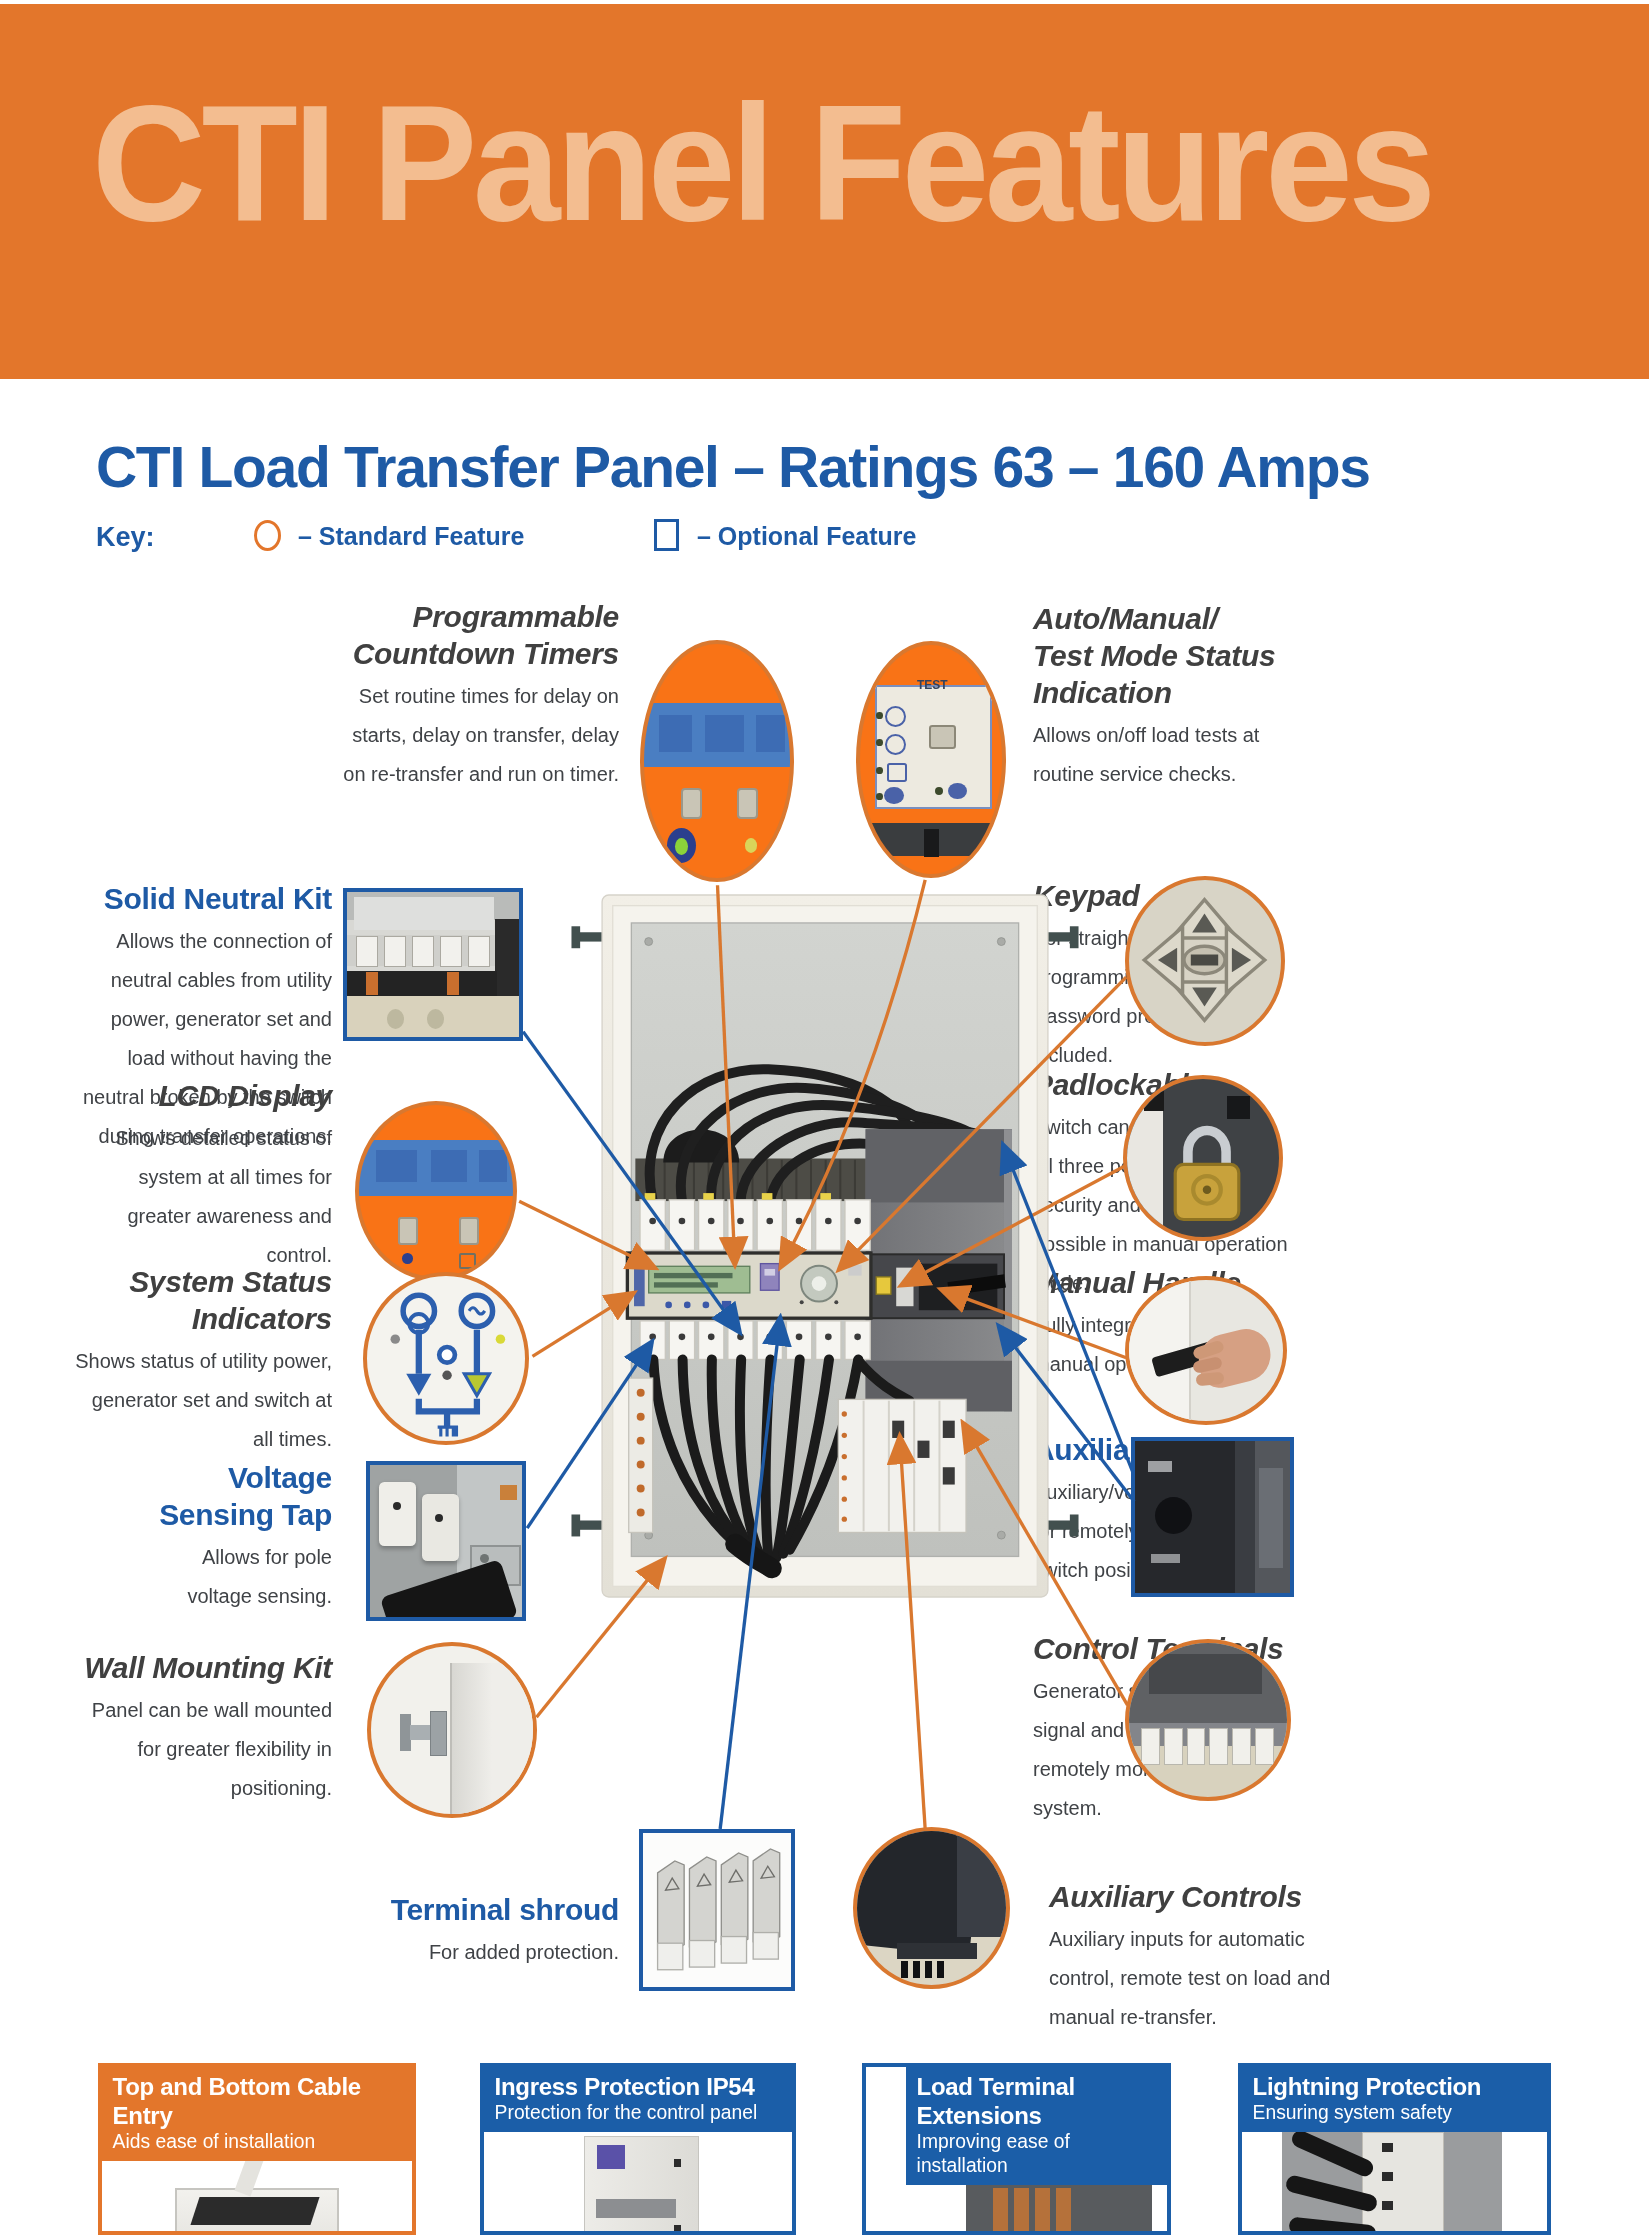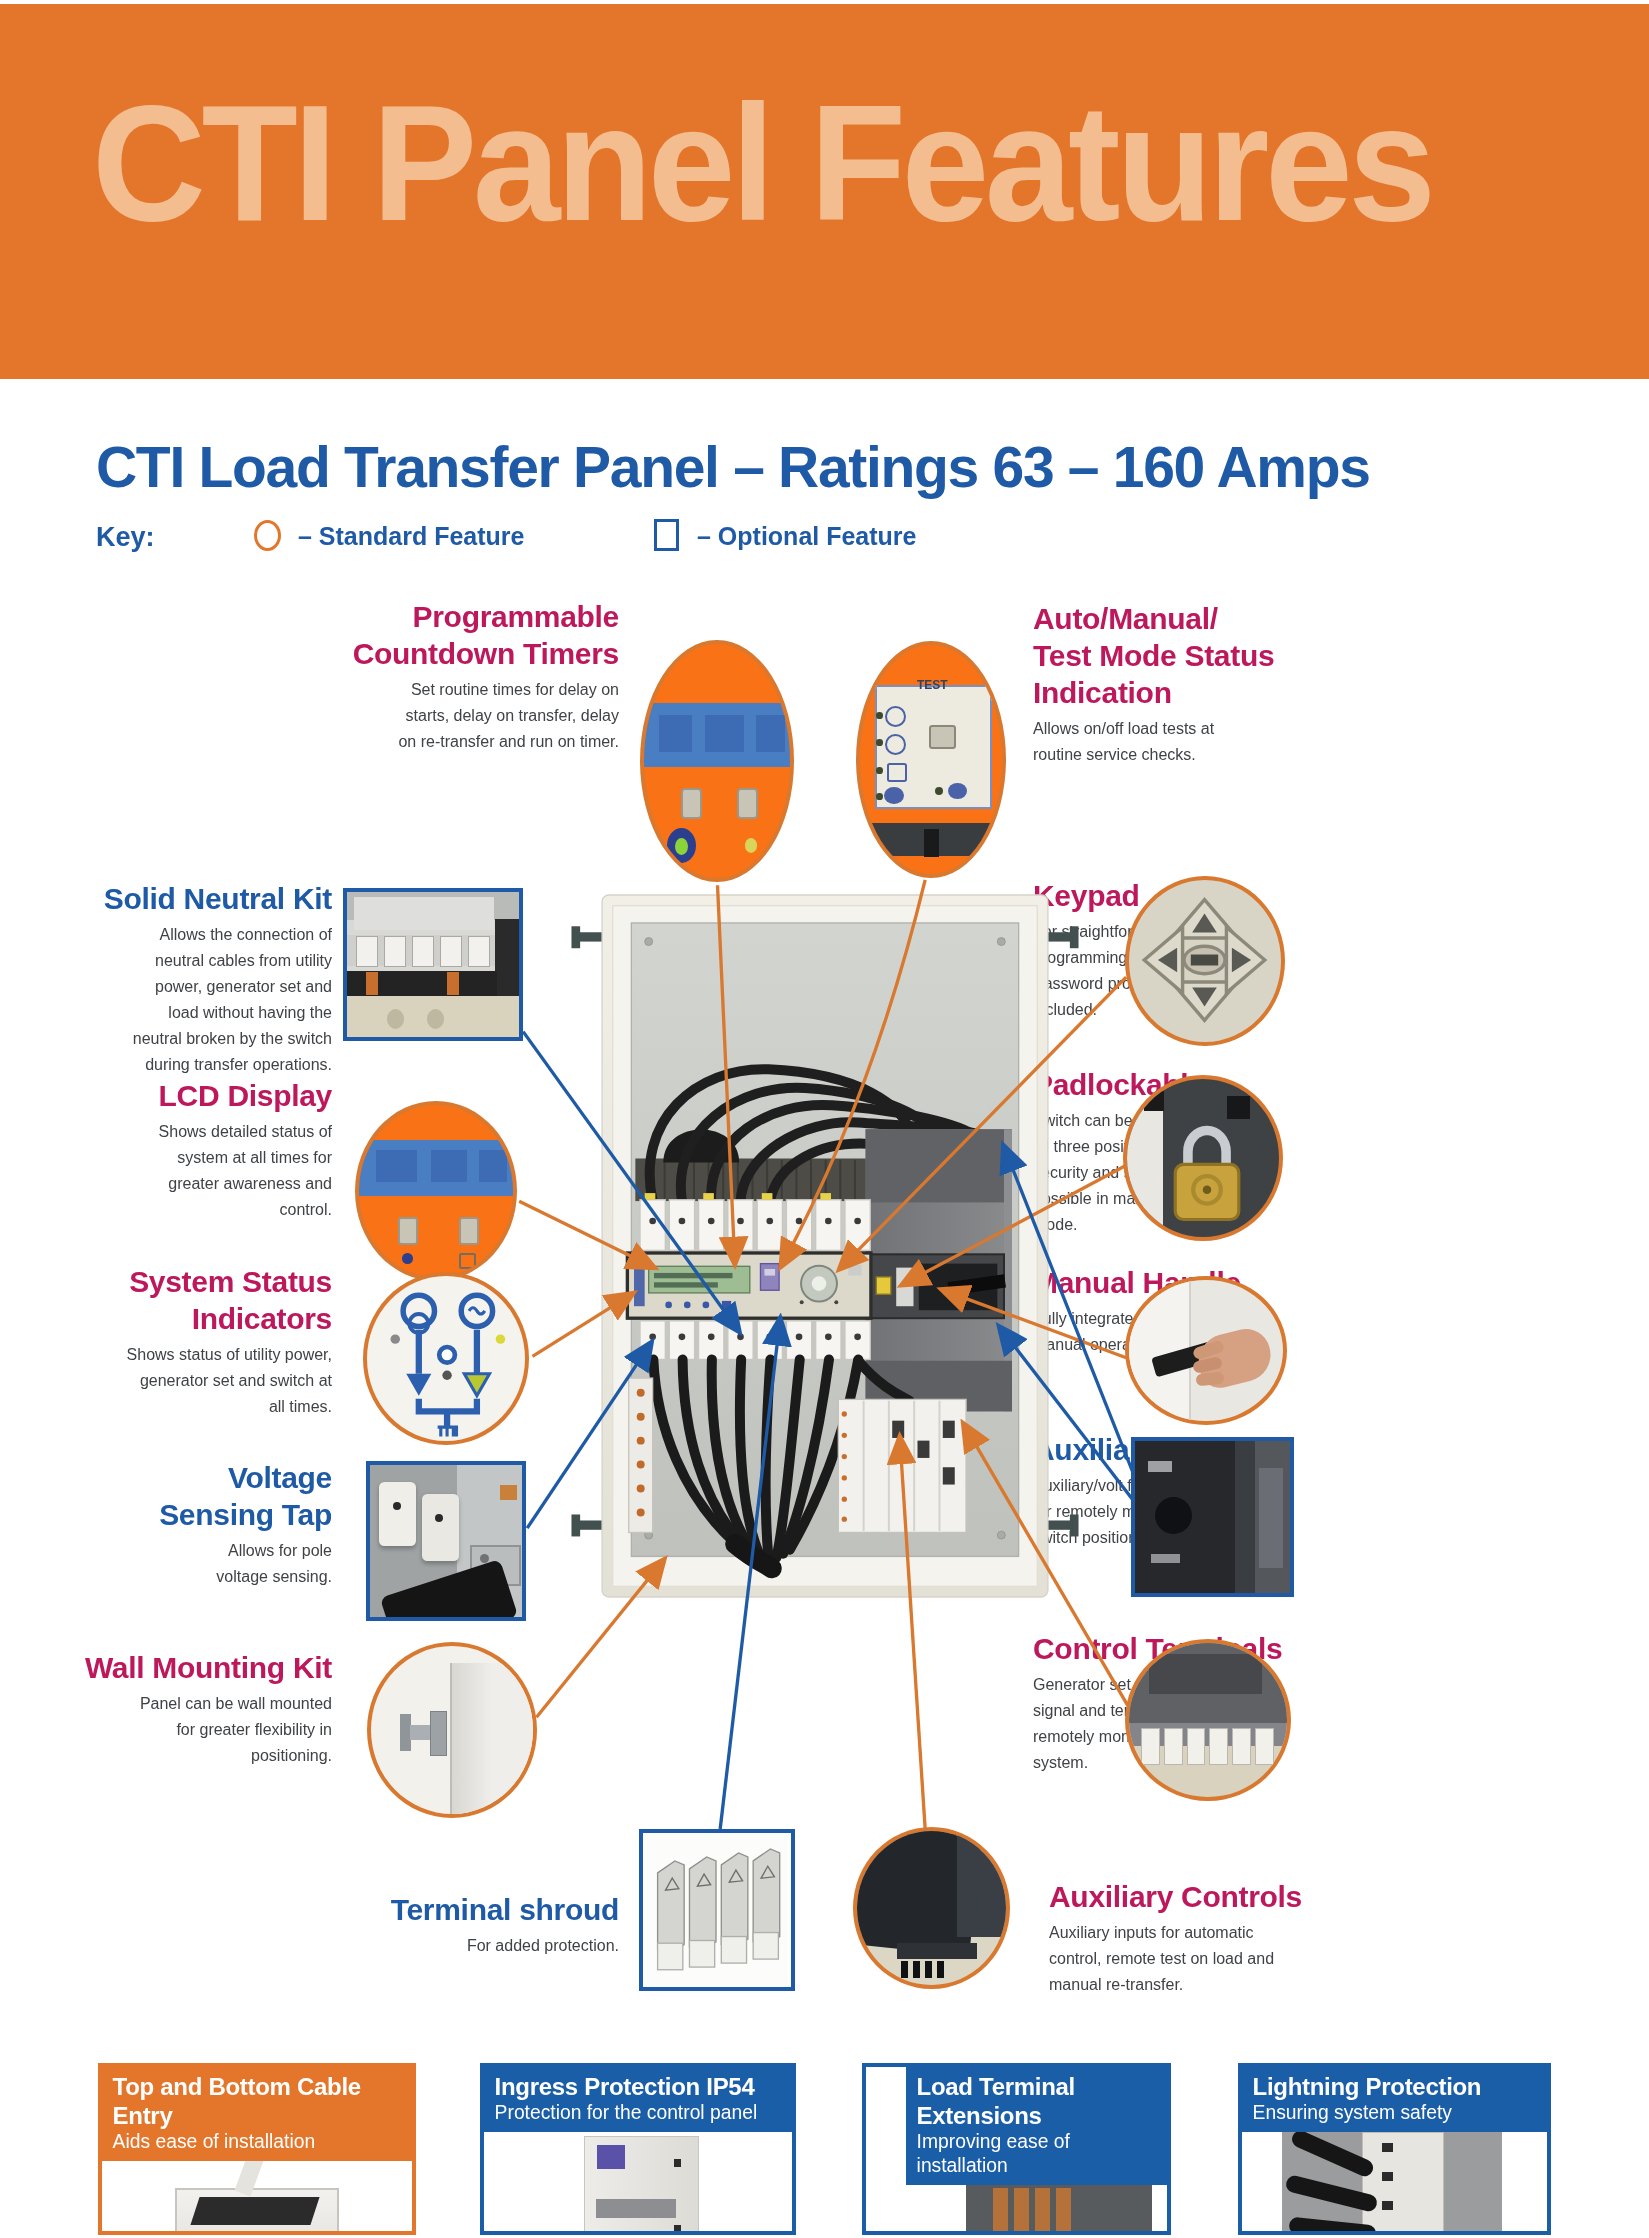--- a/index.html
+++ b/index.html
@@ -15,23 +15,23 @@
              font-size:57px;font-weight:700;letter-spacing:-1.3px;white-space:nowrap;}
   .keyrow{position:absolute;left:0;top:519px;width:1650px;height:40px;color:#1E5AA5;}
   .keyrow .klabel{position:absolute;left:96px;top:2.7px;font-size:27px;font-weight:700;}
   .keyrow .kcircle{position:absolute;left:254px;top:1.3px;width:27px;height:31px;border:3.3px solid #E3762B;border-radius:50%;box-sizing:border-box;}
   .keyrow .kstd{position:absolute;left:298px;top:2.7px;font-size:25px;font-weight:700;}
   .keyrow .ksquare{position:absolute;left:654px;top:0px;width:25px;height:32px;border:3.3px solid #1E5AA5;box-sizing:border-box;}
   .keyrow .kopt{position:absolute;left:697px;top:2.7px;font-size:25px;font-weight:700;}
   
   .feat{position:absolute;}
   .feat h3{margin:0;font-size:30px;line-height:37px;font-weight:700;letter-spacing:-0.3px;white-space:pre-line;}
-  .feat p{margin:5.3px 0 0;font-size:16px;line-height:26px;color:#3F4246;white-space:pre;}
+  .feat p{margin:5.3px 0 0;font-size:20px;line-height:39px;color:#3F4246;white-space:pre;}
   .feat.r{text-align:right;}
-  .to{color:#be185d;} .tb{color:#1E5AA5;}
+  .to{color:#404040;font-style:italic;} .tb{color:#1E5AA5;}
   
   .ring{position:absolute;border:4.7px solid #D9782F;border-radius:50%;overflow:hidden;box-sizing:border-box;background:#f97316;}
   .sqr{position:absolute;border:4px solid #1E5AA5;overflow:hidden;box-sizing:border-box;background:#D8D8D4;}
   .abs{position:absolute;}
   
   .bbox{position:absolute;top:2063px;height:172px;box-sizing:border-box;border:4px solid;
         display:flex;flex-direction:column;}
   .bbox .hd{padding:5.3px 10.6px 6.7px;color:#fff;}
   .bbox .hd .t{font-size:24px;line-height:29px;font-weight:700;letter-spacing:-0.3px;}
   .bbox .hd .s{font-size:19.3px;line-height:24px;font-weight:400;}

